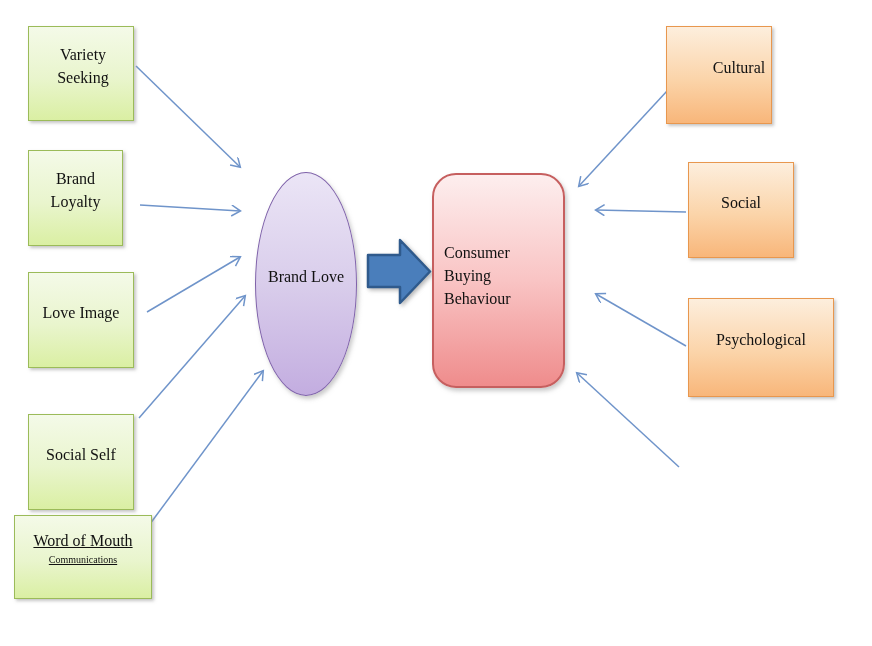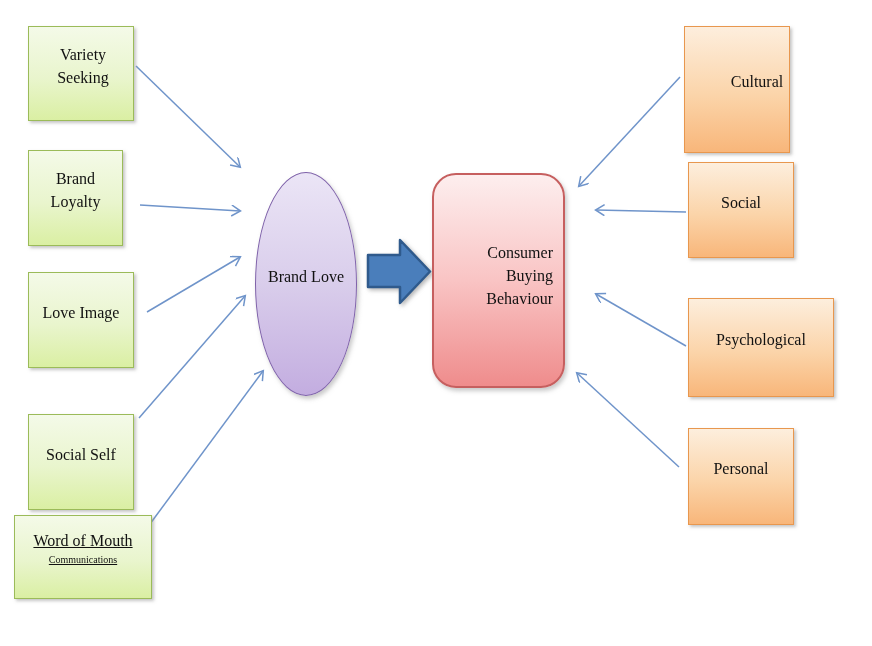--- a/index.html
+++ b/index.html
@@ -47,36 +47,36 @@
   }
   .outcome{
     position:absolute;
     box-sizing:border-box;
     left:432px;top:173px;width:133px;height:215px;
     border-radius:24px;
     border:2px solid #c65f5f;
     background:linear-gradient(to bottom,#fdeeee 0%,#f9c4c4 50%,#ef8c8c 100%);
     box-shadow:2px 3px 4px rgba(150,150,150,0.5);
     display:flex;align-items:center;justify-content:center;
-    text-align:right;font-size:16px;line-height:1.44;
+    text-align:left;font-size:16px;line-height:1.44;
     padding:4px 10px 14px 10px;
   }
   .sub{
     font-size:10px;
     line-height:1.35;
     display:block;
   }
   
   .g1{left:28px;top:26px;width:106px;height:95px;padding-left:8px;}
   .g2{left:28px;top:150px;width:95px;height:96px;}
   .g3{left:28px;top:272px;width:106px;height:96px;}
   .g4{left:28px;top:399px;width:106px;height:96px;margin-top:15px;}
   .g5{left:14px;top:515px;width:138px;height:84px;padding-bottom:22px;text-decoration:underline;}
   
-  .o1{left:684px;top:26px;width:106px;height:127px;padding-left:44px;}
+  .o1{left:666px;top:26px;width:106px;height:98px;padding-left:44px;}
   .o2{left:688px;top:162px;width:106px;height:96px;}
   .o3{left:688px;top:298px;width:146px;height:99px;}
   .o4{left:688px;top:428px;width:106px;height:97px;}
   svg.overlay{
     position:absolute;left:0;top:0;width:872px;height:646px;
     pointer-events:none;
   }
   svg.blockarrow{
     position:absolute;left:0;top:0;width:872px;height:646px;
     pointer-events:none;
@@ -138,17 +138,14 @@
 
   <div class="box orange o1">
     <span>Cultural</span>
   </div>
   <div class="box orange o2">
     <span>Social</span>
   </div>
   <div class="box orange o3">
     <span>Psychological</span>
   </div>
-  <div class="box orange o4">
-    <span>Personal</span>
-  </div>
 
 </div>
 
 </body></html>

